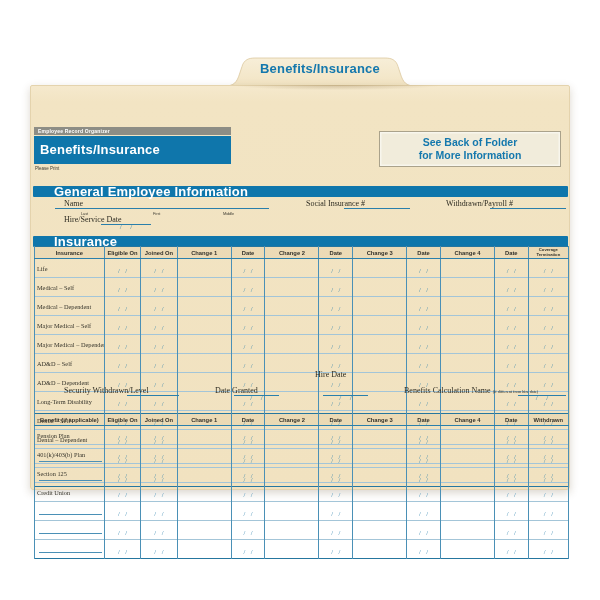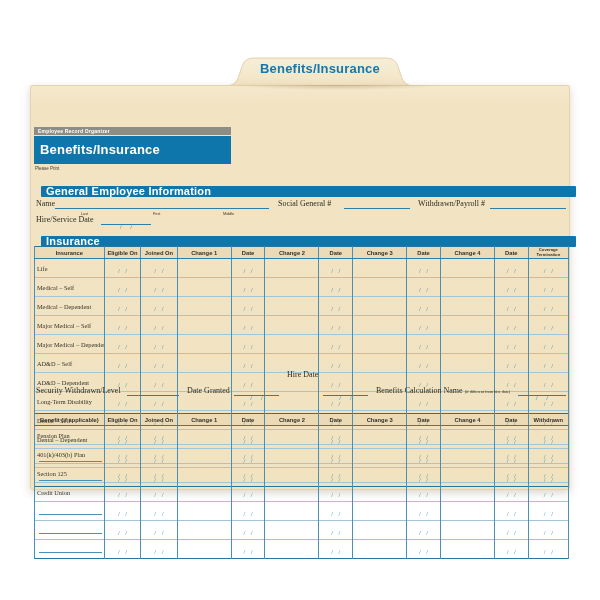--- a/index.html
+++ b/index.html
@@ -29,27 +29,27 @@
              background:#0f76ab;color:#fff;font-weight:bold;font-size:13px;line-height:28px;
              padding-left:6px;letter-spacing:.2px;}
   .please-print{position:absolute;left:4px;top:80px;font-size:4.5px;color:#3f3d33;}
   .see-back{position:absolute;left:348px;top:45px;width:182px;height:36px;box-sizing:border-box;
             background:#f1ecdb;border:1px solid #aaa28b;
             box-shadow:inset 0 0 0 1.5px rgba(255,255,255,.5);
             display:flex;flex-direction:column;align-items:center;justify-content:center;
             color:#1478ad;font-weight:bold;font-size:10.5px;line-height:13px;}
 
   
-  .sec-bar{position:absolute;left:10px;width:535px;height:11px;box-sizing:border-box;
-           background:#0f76ab;color:#fff;font-weight:bold;font-size:11px;line-height:11px;
-           padding-left:5px;letter-spacing:.2px;border-radius:1px;}
+  .sec-bar{position:absolute;left:2px;width:535px;height:11px;box-sizing:border-box;
+           background:#0f76ab;color:#fff;font-weight:bold;font-size:13px;line-height:11px;
+           padding-left:21px;letter-spacing:.2px;border-radius:1px;}
 
   
   .flabel{position:absolute;font:8px "Liberation Serif",serif;color:#2e2c22;
-          height:10px;line-height:10px;white-space:nowrap;}
+          height:10px;line-height:10px;white-space:nowrap;margin-left:28px;}
   .fnote{font-size:4.2px;}
   .uline{position:absolute;height:10px;border-bottom:1px solid #2a7fab;box-sizing:border-box;}
   .sublabel{position:absolute;font-size:3.8px;color:#3f3d33;}
   .slash-line{text-align:center;}
   .slashes{font:7px "Liberation Serif",serif;color:#2a7fab;word-spacing:7px;}
   .slash-line .slashes{display:inline-block;line-height:11px;}
 
   
   .grid{position:absolute;left:3px;width:535px;border-collapse:collapse;table-layout:fixed;
         border:1.5px solid #25769f;}
@@ -85,28 +85,32 @@
     </svg>
     <span class="tab-label">Benefits/Insurance</span>
   </div>
 
   <div class="folder">
     <div class="tab-shadow"></div>
 
     <div class="gray-bar">Employee Record Organizer</div>
     <div class="title-bar">Benefits/Insurance</div>
     <div class="please-print">Please Print</div>
+    <div class="see-back">
+      <span>See Back of Folder</span>
+      <span>for More Information</span>
+    </div>
 
     <div class="sec-bar" style="top:100px">General Employee Information</div>
     <span class="flabel" style="left:5px;top:113px">Name</span>
     <span class="uline" style="left:24px;top:113px;width:214px"></span>
     <span class="sublabel" style="left:50px;top:126px">Last</span>
     <span class="sublabel" style="left:122px;top:126px">First</span>
     <span class="sublabel" style="left:192px;top:126px">Middle</span>
-    <span class="flabel" style="left:247px;top:113px">Social General #</span>
+    <span class="flabel" style="left:247px;top:113px">Social Insurance #</span>
     <span class="uline" style="left:313px;top:113px;width:66px"></span>
     <span class="flabel" style="left:387px;top:113px">Withdrawn/Payroll #</span>
     <span class="uline" style="left:459px;top:113px;width:76px"></span>
     <span class="flabel" style="left:5px;top:129px">Hire/Service Date</span>
     <span class="uline slash-line" style="left:70px;top:129px;width:50px"><span class="slashes">/ /</span></span>
 
     <div class="sec-bar" style="top:150px">Insurance</div>
     <table class="grid t-ins" style="top:160px">
         <colgroup>
           <col style="width: 13.2%;">

